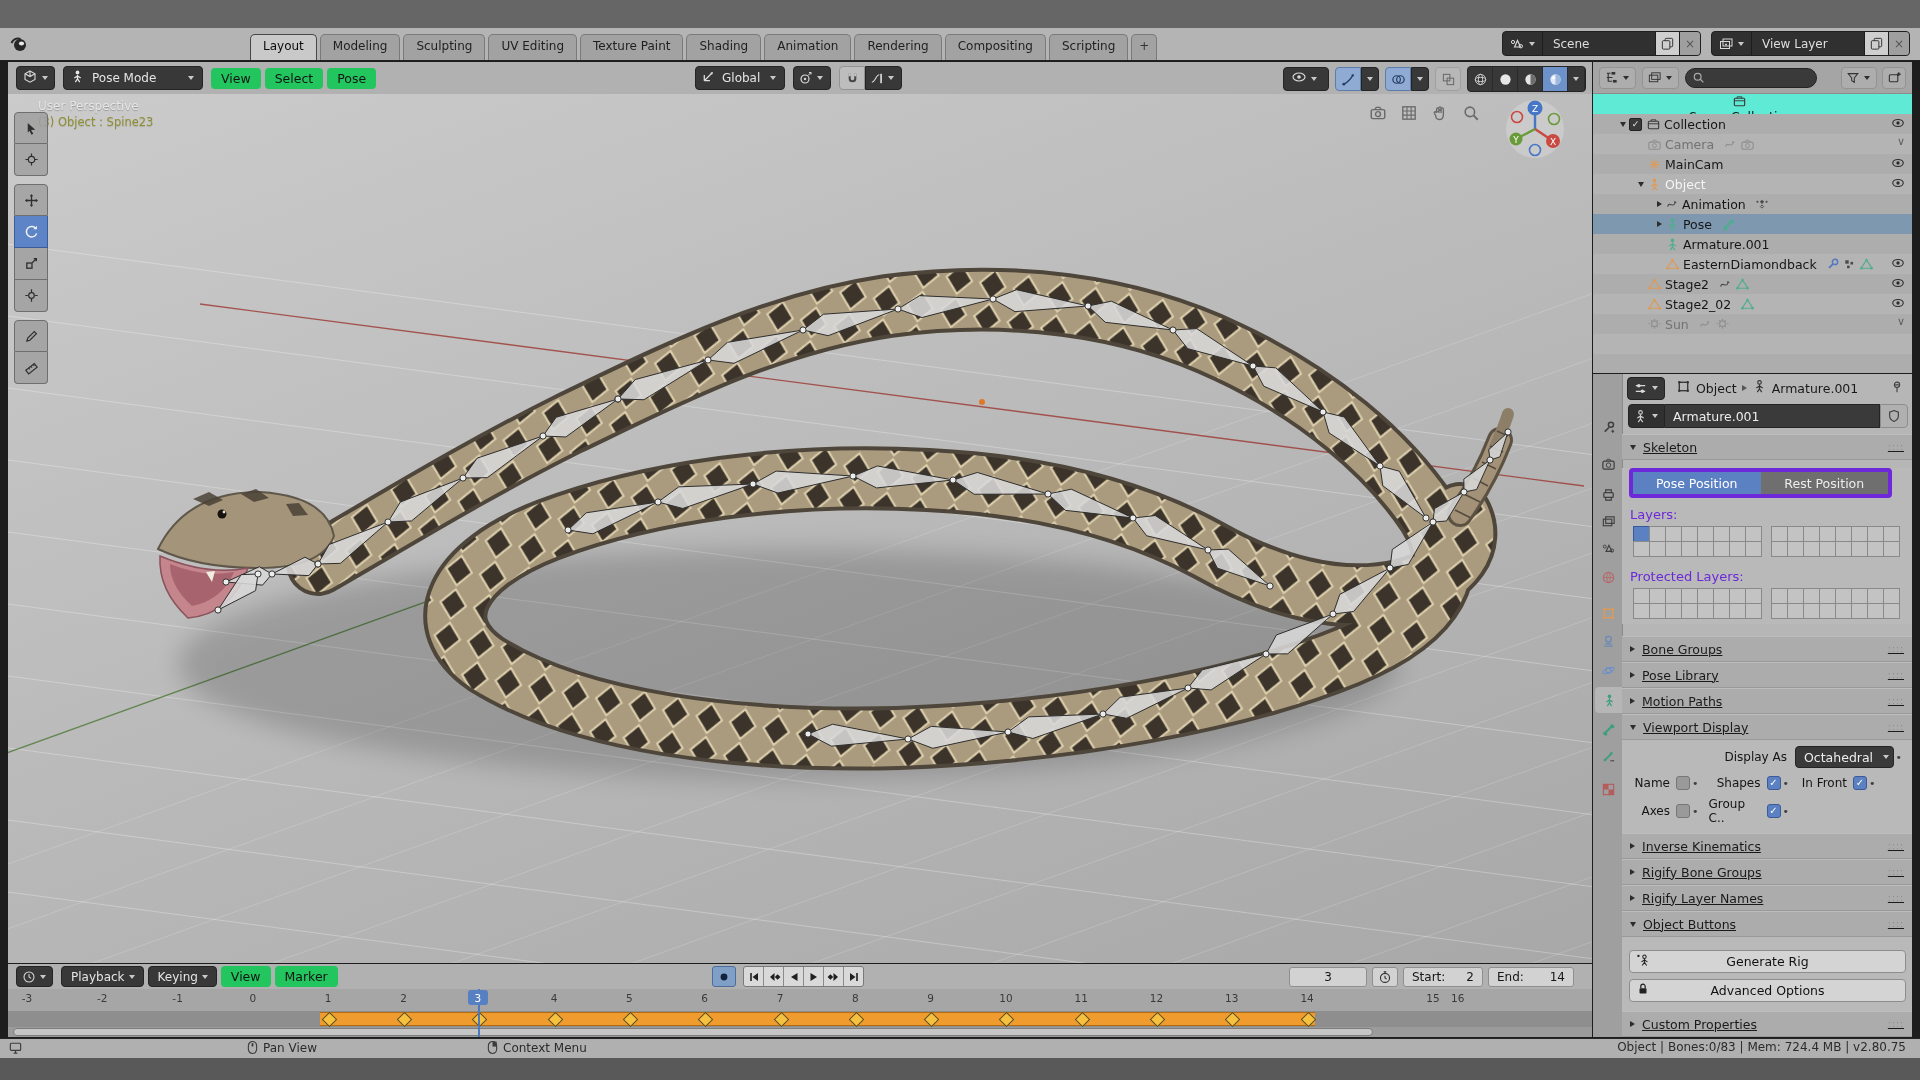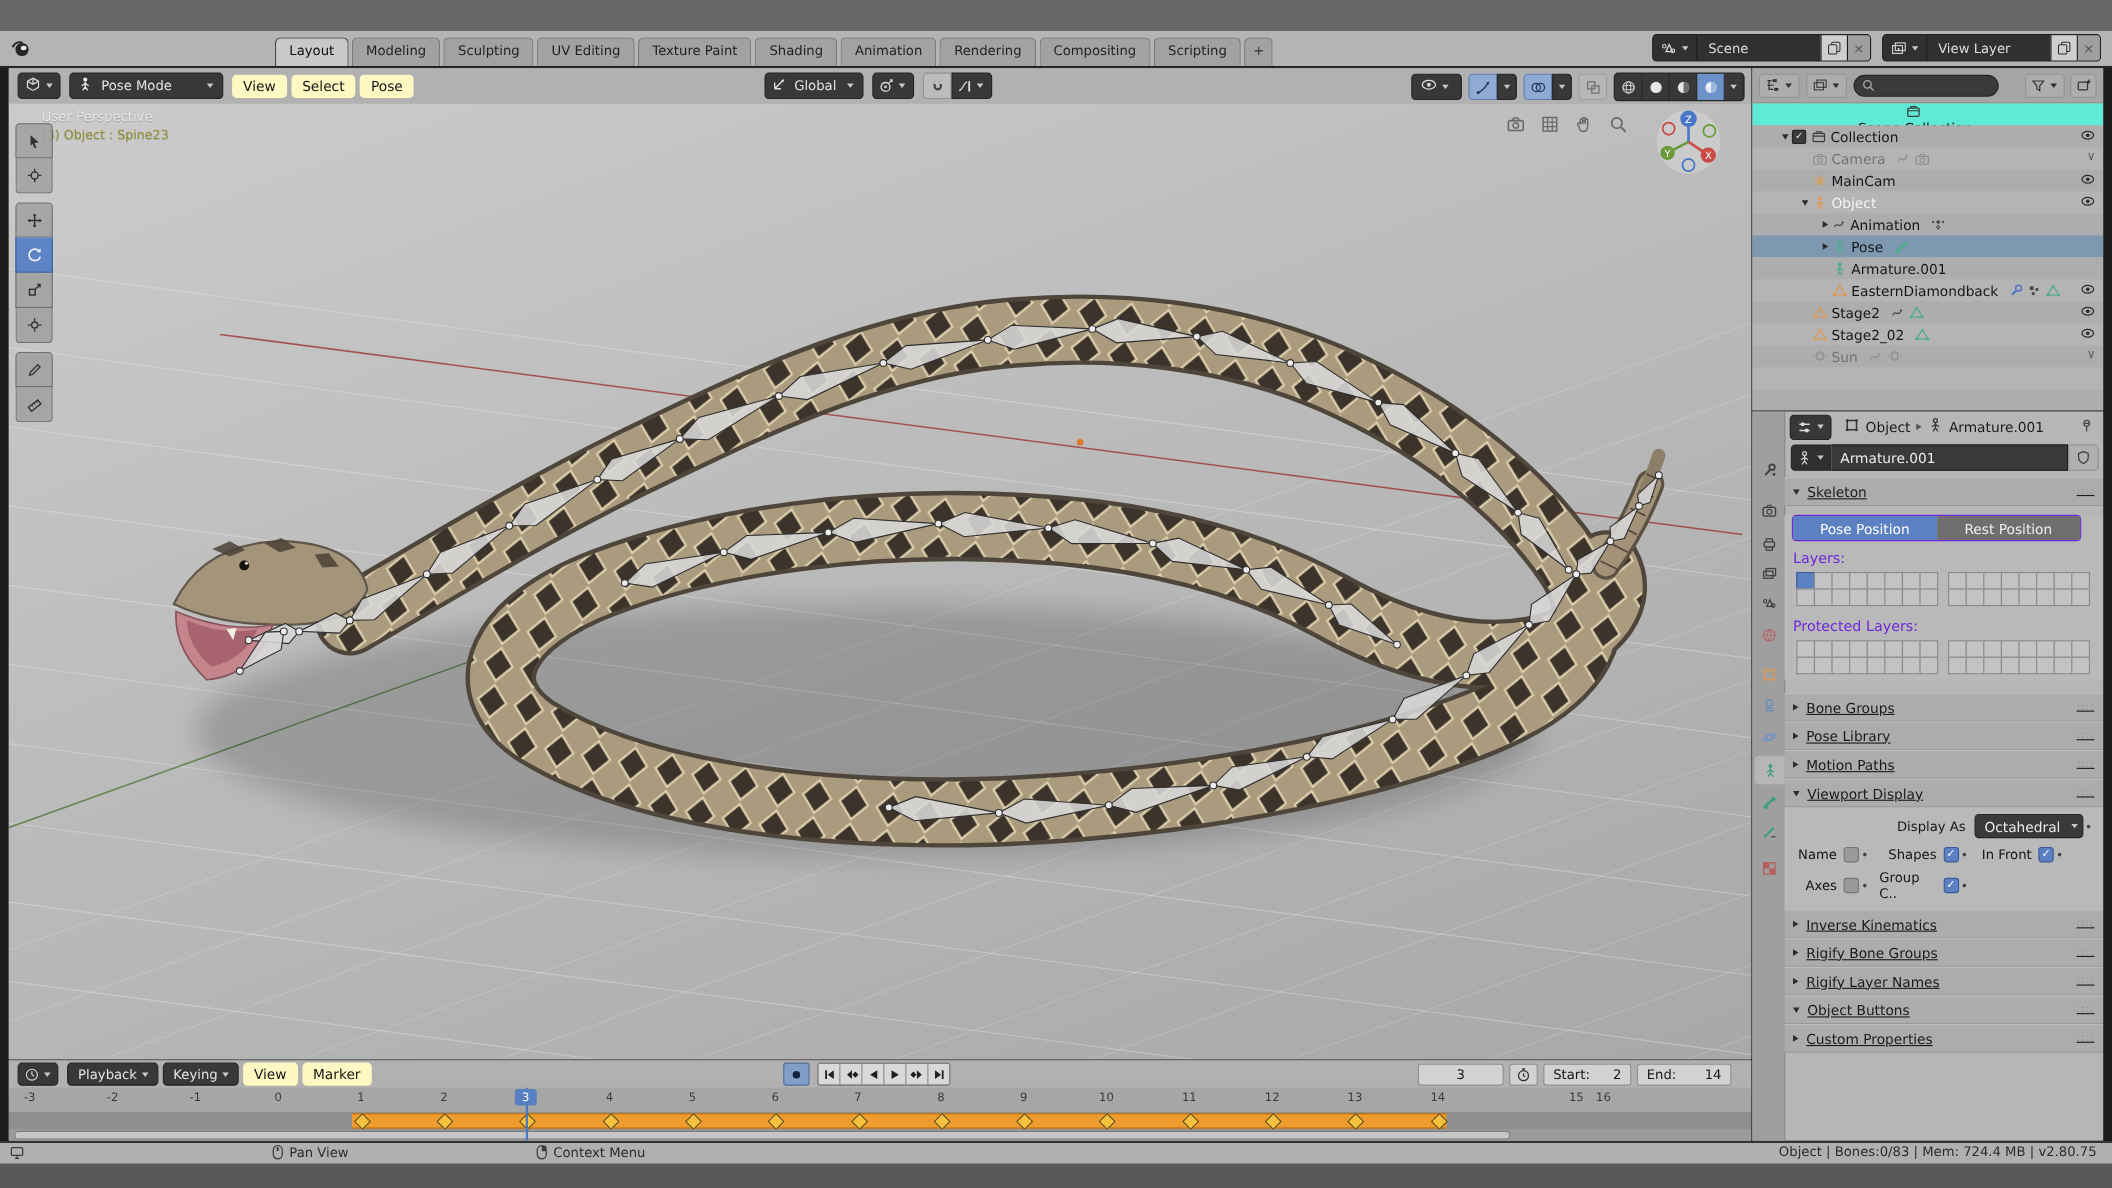--- a/index.html
+++ b/index.html
@@ -21,21 +21,21 @@
   .idpill{height:23px;background:#303030;border:1px solid #202020;border-radius:4px;display:flex;align-items:center;color:#dedede;font-size:12px;}
   .idpill .seg-icon{display:flex;align-items:center;padding:0 3px 0 6px;border-right:1px solid #1d1d1d;height:100%;}
   .idpill .val{padding:0 10px;min-width:92px;}
   .idpill .newbtn{background:#cfcfcf;height:100%;display:flex;align-items:center;padding:0 4px;border-left:1px solid #1d1d1d;}
   .idpill .delbtn{background:#9f9f9f;height:100%;display:flex;align-items:center;padding:0 5px;color:#555;font-size:12px;border-radius:0 3px 3px 0;border-left:1px solid #1d1d1d;}
   .chev{display:inline-block;width:0;height:0;border-left:3.5px solid transparent;border-right:3.5px solid transparent;border-top:4.5px solid #c9c9c9;margin:0 4px;}
   .chev.dk{border-top-color:#2e2e2e;}
   
   .wdark{background:#383838;border:1px solid #242424;border-radius:4px;color:#e4e4e4;display:flex;align-items:center;font-size:12px;box-sizing:border-box;}
   .wlight{background:#bdbdbd;border:1px solid #939393;border-radius:4px;color:#191919;display:flex;align-items:center;justify-content:center;font-size:12px;box-sizing:border-box;}
-  .flatbtn{padding:3px 10px;font-size:12.5px;color:#141414;background:#fef9c3;border-radius:4px;}
+  .flatbtn{padding:3px 10px;font-size:12.5px;color:#141414;background:#22c55e;border-radius:4px;}
   
   #viewport{left:8px;top:62px;width:1584px;height:901px;background:#b3b3b3;}
   #vp-header{position:absolute;left:0;top:0;right:0;height:32px;background:#b1b1b1;border-bottom:1px solid #8f8f8f;display:flex;align-items:center;}
   #vp-canvas{position:absolute;left:0;top:32px;right:0;bottom:0;overflow:hidden;
      background:linear-gradient(160deg,#cbcbcb 0%,#bdbdbd 40%,#a8a8a8 100%);}
   #vp-overlay-text{position:absolute;left:30px;top:5px;font-size:12px;color:#e6e6e6;text-shadow:0 1px 1px rgba(0,0,0,.25);}
   #vp-object-info{position:absolute;left:30px;top:21px;font-size:11.5px;color:#8f8f33;text-shadow:0 1px 1px rgba(0,0,0,.15);}
   #toolbar{position:absolute;left:6px;top:10px;width:36px;}
   .tool{width:34px;height:32px;background:rgba(160,160,160,.88);border:1px solid #6e6e6e;border-top:none;
         display:flex;align-items:center;justify-content:center;box-sizing:border-box;}
@@ -79,21 +79,21 @@
   .crumb-txt{font-size:12.5px;color:#1a1a1a;}
   #props-body{position:absolute;left:0;top:28px;right:0;bottom:0;overflow:hidden;}
   .prow{display:flex;align-items:center;}
   #name-row{margin:2px 4px 0 6px;height:22px;display:flex;}
   #name-dd{height:22px;background:#303030;border:1px solid #232323;border-radius:4px 0 0 4px;display:flex;align-items:center;padding:0 2px 0 4px;}
   #name-field{flex:1;height:22px;background:#3a3a3a;border:1px solid #232323;border-left:none;color:#ececec;display:flex;align-items:center;padding-left:8px;font-size:12.5px;}
   #fakeuser-btn{width:26px;height:22px;background:#b0b0b0;border:1px solid #8d8d8d;border-radius:0 4px 4px 0;display:flex;align-items:center;justify-content:center;}
   .phead{height:24px;display:flex;align-items:center;background:#acacac;border-top:1px solid #bdbdbd;border-bottom:1px solid #999;padding-left:8px;gap:7px;font-size:12.5px;color:#1a1a1a;text-decoration:underline;}
   .phead .dots{margin-left:auto;margin-right:8px;color:#8a8a8a;font-size:9px;letter-spacing:1px;}
   .pbody{background:#b9b9b9;}
-  .posebtns{display:flex;margin:8px 20px 2px 7px;height:22px;border-radius:4px;overflow:hidden;border:1px solid #6d28d9;}
+  .posebtns{display:flex;margin:8px 20px 2px 7px;height:22px;border-radius:4px;overflow:hidden;border:4px solid #6d28d9;}
   .posebtns .pb{flex:1;display:flex;align-items:center;justify-content:center;font-size:12.5px;}
   .pb.on{background:#5b81c3;color:#fff;}
   .pb.off{background:#6f6f6f;color:#ededed;}
   .seclabel{margin:9px 0 4px 8px;font-size:13px;color:#6d28d9;}
   .lgrids{display:flex;gap:10px;margin:0 5px 0 11px;}
   .lgrid{display:grid;grid-template-columns:repeat(8,16px);grid-template-rows:repeat(2,15px);}
   .lcell{background:#c3c3c3;border:1px solid #898989;margin:0 -1px -1px 0;}
   .lcell.on{background:#5b81c3;border-color:#39589b;}
   .dd-dark{height:20px;background:#3a3a3a;border:1px solid #242424;border-radius:4px;color:#ececec;display:flex;align-items:center;padding-left:8px;font-size:12.5px;}
   .cb{width:14px;height:14px;border-radius:3px;background:#9a9a9a;border:1px solid #767676;box-sizing:border-box;}
@@ -1162,20 +1162,37 @@
       <div class="phead">
           <span class="tri-r"></span>
           <span>Rigify Layer Names</span>
           <span class="dots">::::</span>
         </div>
       <div class="phead">
           <span class="tri-d"></span>
           <span>Object Buttons</span>
           <span class="dots">::::</span>
         </div>
+      <div class="pbody" style="padding:10px 0 9px">
+        <div class="bigbtn">
+          <span class="bicon"><svg width="15" height="15" viewBox="0 0 16 16">
+                <circle cx="9" cy="4" r="1.8" fill="none" stroke="#222" stroke-width="1.1"></circle>
+                <path d="M9 6v4M9 7.5L5.8 9.5M9 7.5l3.2 2M9 10l-2.4 3.4M9 10l2.4 3.4" stroke="#222" stroke-width="1.1" fill="none"></path>
+                <rect x="1.5" y="2" width="2.2" height="2.2" fill="#222"></rect>
+              </svg></span>
+          <span>Generate Rig</span>
+        </div>
+        <div class="bigbtn" style="margin-top:6px">
+          <span class="bicon"><svg width="14" height="14" viewBox="0 0 16 16">
+                <rect x="4" y="7" width="8" height="6" rx="1" fill="#222"></rect>
+                <path d="M5.5 7V5a2.5 2.5 0 0 1 5 0v2" fill="none" stroke="#222" stroke-width="1.4"></path>
+              </svg></span>
+          <span>Advanced Options</span>
+        </div>
+      </div>
       <div class="phead">
           <span class="tri-r"></span>
           <span>Custom Properties</span>
           <span class="dots">::::</span>
         </div>
     </div>
   </div>
 </div>
 
 <div id="timeline" class="abs">

